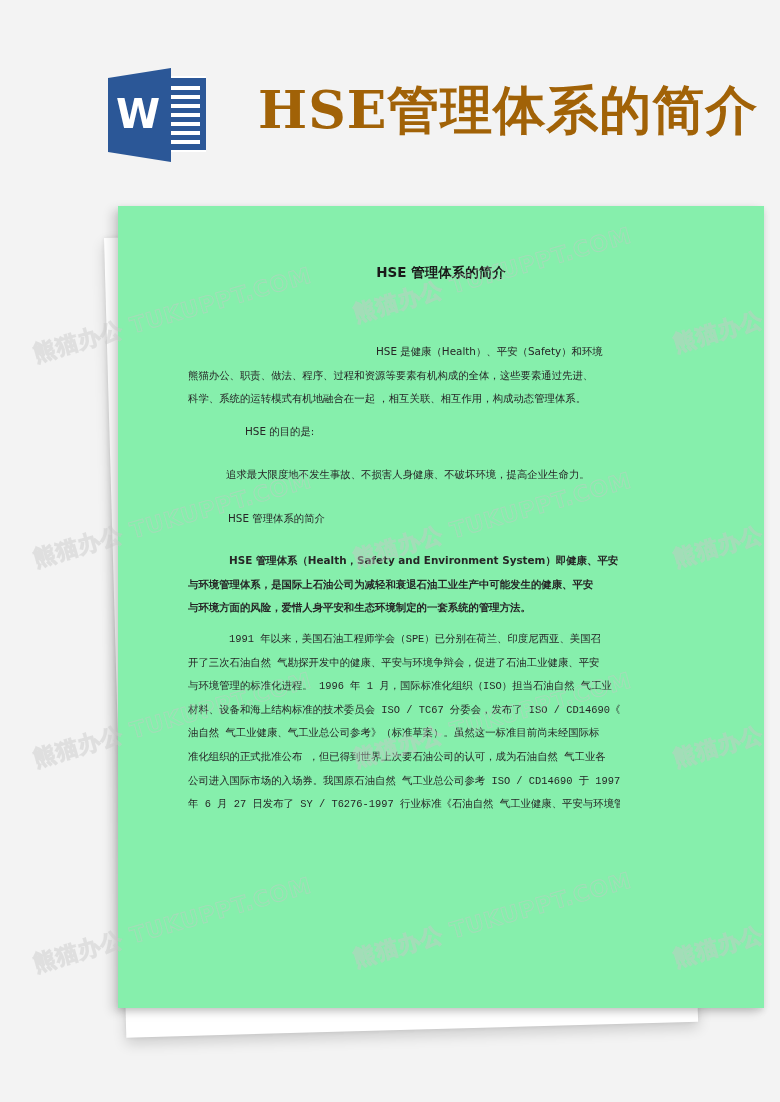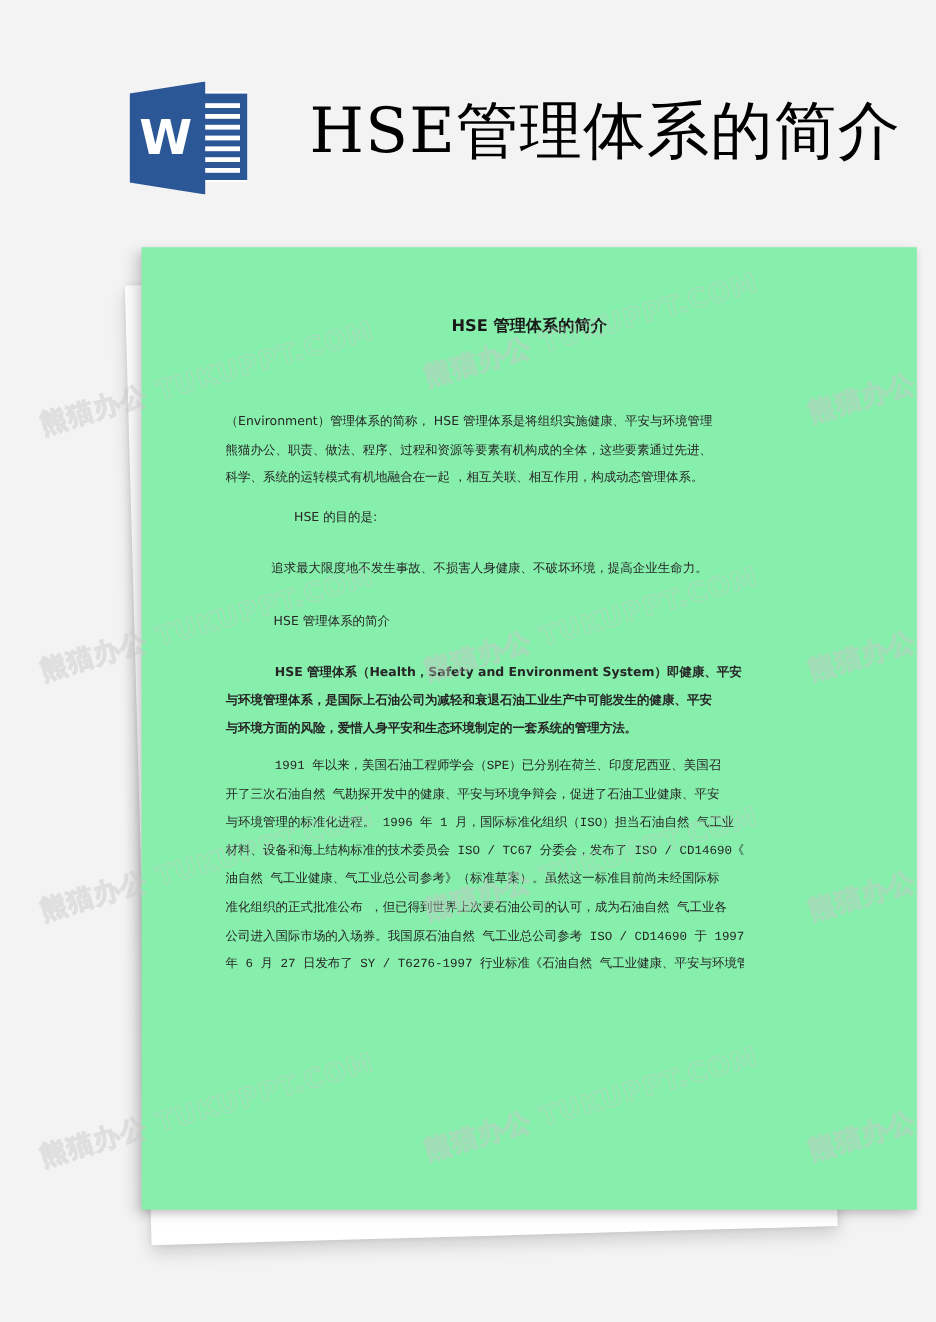--- a/index.html
+++ b/index.html
@@ -11,24 +11,24 @@
     color: #222;
   }
 
   
   .word-icon {
     position: absolute; left: 108px; top: 68px; width: 100px; height: 94px;
   }
   .banner-title {
     position: absolute; left: 258px; top: 78px;
     font-family: "DejaVu Serif", "Liberation Serif", serif;
-    font-weight: normal;
+    font-weight: bold;
     font-size: 52px;
     line-height: 64px;
-    color: #000000;
+    color: #a16207;
     letter-spacing: 1px;
     white-space: nowrap;
   }
 
   
   .page-back {
     position: absolute;
     left: 104px; top: 238px;
     width: 572px; height: 800px;
     background: #ffffff;
@@ -107,21 +107,21 @@
     <text x="30" y="60" text-anchor="middle" font-family="DejaVu Sans, sans-serif" font-weight="bold" font-size="40" fill="#ffffff">W</text>
   </svg>
 </div>
 <div class="banner-title">HSE管理体系的简介</div>
 
 <div class="page-back"></div>
 <div class="page-front">
   <div class="doc-title">HSE 管理体系的简介</div>
 
   <div class="para p1">
-    <span class="ln">（Environment）管理体系的简称，   HSE  管理体系是将组织实施健康、平安与环境管理</span>
+    <span class="ln indent1">HSE  是健康（Health）、平安（Safety）和环境</span>
     <span class="ln">熊猫办公、职责、做法、程序、过程和资源等要素有机构成的全体，这些要素通过先进、</span>
     <span class="ln">科学、系统的运转模式有机地融合在一起   ，相互关联、相互作用，构成动态管理体系。</span>
   </div>
 
   <div class="para p2">
     <span class="ln">HSE 的目的是:</span>
   </div>
 
   <div class="para p3">
     <span class="ln">追求最大限度地不发生事故、不损害人身健康、不破坏环境，提高企业生命力。</span>

